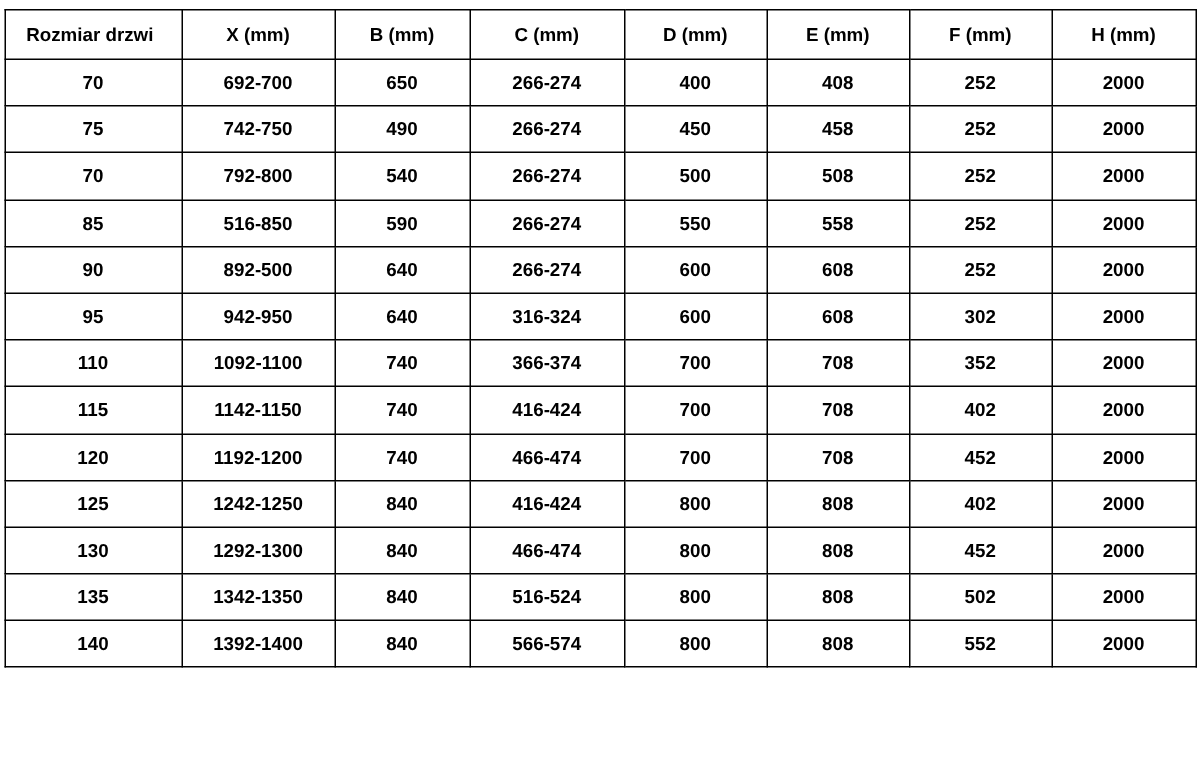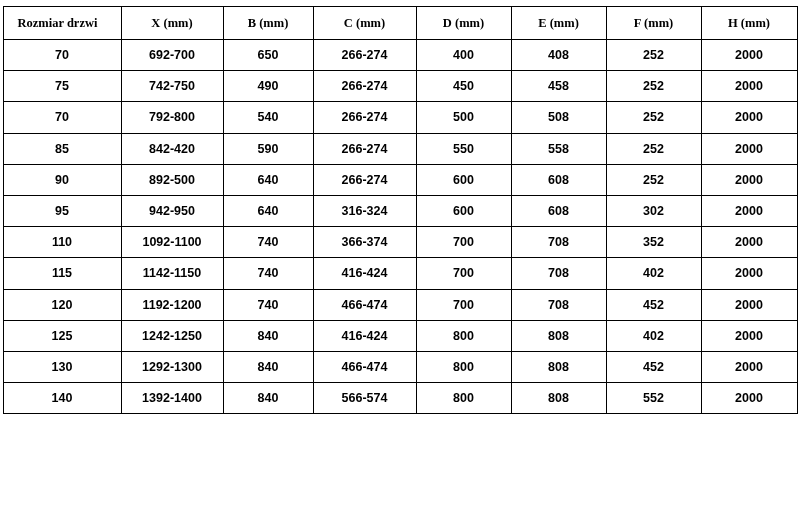--- a/index.html
+++ b/index.html
@@ -36,21 +36,20 @@
     font-weight: bold;
     height: 30.2px;
     padding: 0 2px;
     white-space: nowrap;
     overflow: hidden;
   }
   table.spec-table thead th {
     font-size: 12.5px;
     font-weight: bold;
     height: 32px;
-    font-family: Liberation Serif, serif;
   }
   table.spec-table thead th.col-label {
     text-align: left;
     padding-left: 14px;
   }
   
   col.c0 { width: 118px; }
   col.c1 { width: 102px; }
   col.c2 { width: 90px; }
   col.c3 { width: 103px; }
@@ -112,21 +111,21 @@
         <td>792-800</td>
         <td>540</td>
         <td>266-274</td>
         <td>500</td>
         <td>508</td>
         <td>252</td>
         <td>2000</td>
       </tr>
       <tr>
         <td>85</td>
-        <td>842-420</td>
+        <td>516-850</td>
         <td>590</td>
         <td>266-274</td>
         <td>550</td>
         <td>558</td>
         <td>252</td>
         <td>2000</td>
       </tr>
       <tr>
         <td>90</td>
         <td>892-500</td>
@@ -191,20 +190,30 @@
         <td>130</td>
         <td>1292-1300</td>
         <td>840</td>
         <td>466-474</td>
         <td>800</td>
         <td>808</td>
         <td>452</td>
         <td>2000</td>
       </tr>
       <tr>
+        <td>135</td>
+        <td>1342-1350</td>
+        <td>840</td>
+        <td>516-524</td>
+        <td>800</td>
+        <td>808</td>
+        <td>502</td>
+        <td>2000</td>
+      </tr>
+      <tr>
         <td>140</td>
         <td>1392-1400</td>
         <td>840</td>
         <td>566-574</td>
         <td>800</td>
         <td>808</td>
         <td>552</td>
         <td>2000</td>
       </tr>
     </tbody>

